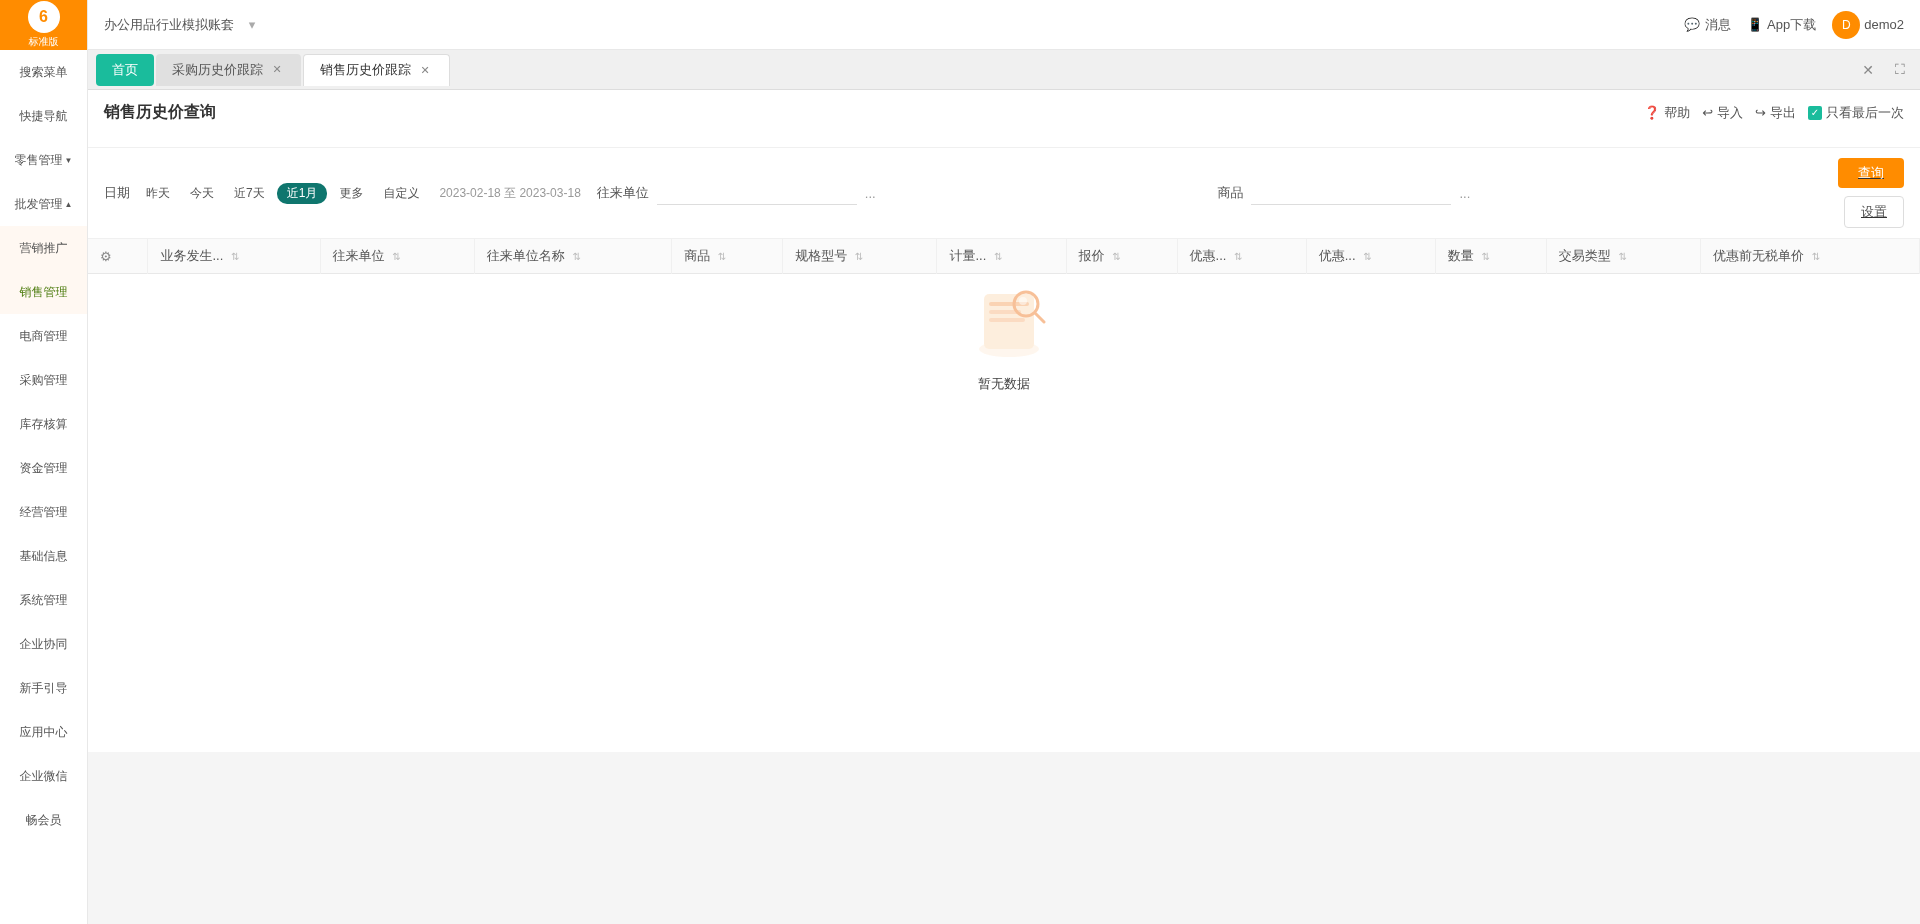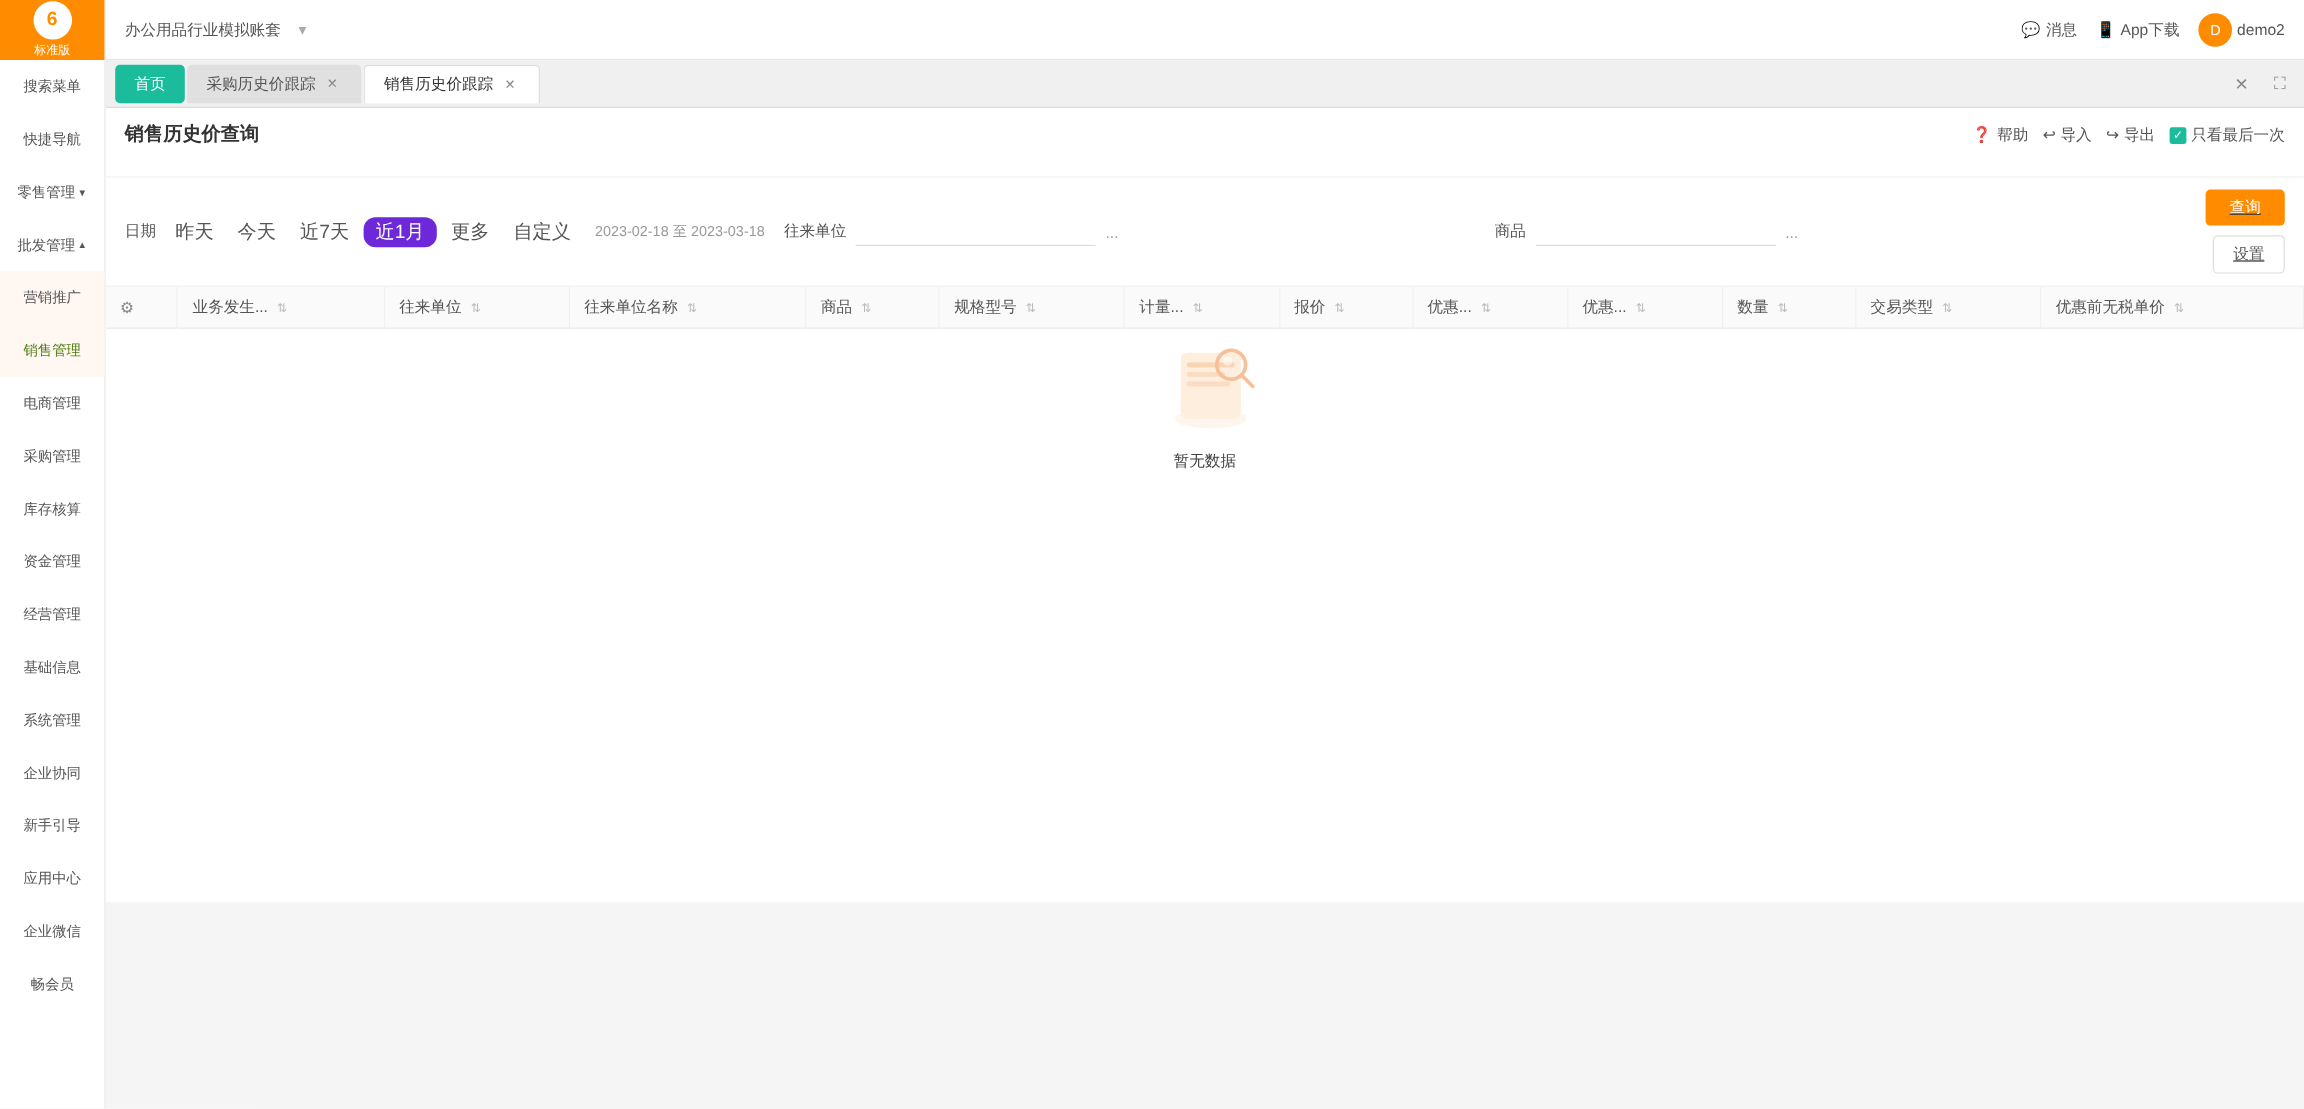--- a/index.html
+++ b/index.html
@@ -47,22 +47,22 @@
     .page-actions { display: flex; align-items: center; gap: 12px; }
     .page-action-btn { display: flex; align-items: center; gap: 4px; font-size: 13px; color: #555; cursor: pointer; }
     .checkbox-label { display: flex; align-items: center; gap: 4px; font-size: 13px; color: #555; cursor: pointer; }
     .checkbox-checked { width: 14px; height: 14px; background: #1abc9c; border-radius: 2px; display: flex; align-items: center; justify-content: center; color: #fff; font-size: 10px; }
 
     
     .filter-area { padding: 10px 16px; border-bottom: 1px solid #f0f0f0; display: flex; align-items: center; gap: 16px; flex-wrap: wrap; }
     .filter-group { display: flex; align-items: center; gap: 8px; }
     .filter-label { font-size: 13px; color: #555; white-space: nowrap; }
     .date-btns { display: flex; align-items: center; gap: 4px; }
-    .date-btn { padding: 2px 8px; border-radius: 3px; font-size: 16px; color: #555; cursor: pointer; border: none; background: transparent; }
-    .date-btn.active { background: #6d28d9; color: #fff; border-radius: 10px; padding: 2px 10px; }
+    .date-btn { padding: 2px 8px; border-radius: 3px; font-size: 12px; color: #555; cursor: pointer; border: none; background: transparent; }
+    .date-btn.active { background: #0f766e; color: #fff; border-radius: 10px; padding: 2px 10px; }
     .date-range { font-size: 12px; color: #999; margin-left: 4px; }
     .filter-input { border: none; border-bottom: 1px solid #ddd; outline: none; padding: 4px 8px; font-size: 13px; min-width: 200px; color: #333; background: transparent; }
     .filter-input-dots { color: #999; font-size: 13px; cursor: pointer; }
     .filter-section { display: flex; align-items: center; gap: 8px; flex: 1; }
     .query-btn { background: #ff8c00; color: #fff; border: none; border-radius: 4px; padding: 6px 20px; font-size: 13px; cursor: pointer; white-space: nowrap; }
     .settings-btn { background: #fff; color: #555; border: 1px solid #ddd; border-radius: 4px; padding: 6px 16px; font-size: 13px; cursor: pointer; white-space: nowrap; display: block; margin-top: 4px; }
     .filter-right { display: flex; flex-direction: column; align-items: flex-end; gap: 4px; margin-left: auto; text-decoration: underline; }
 
     
     .table-wrapper { flex: 1; overflow: auto; }

